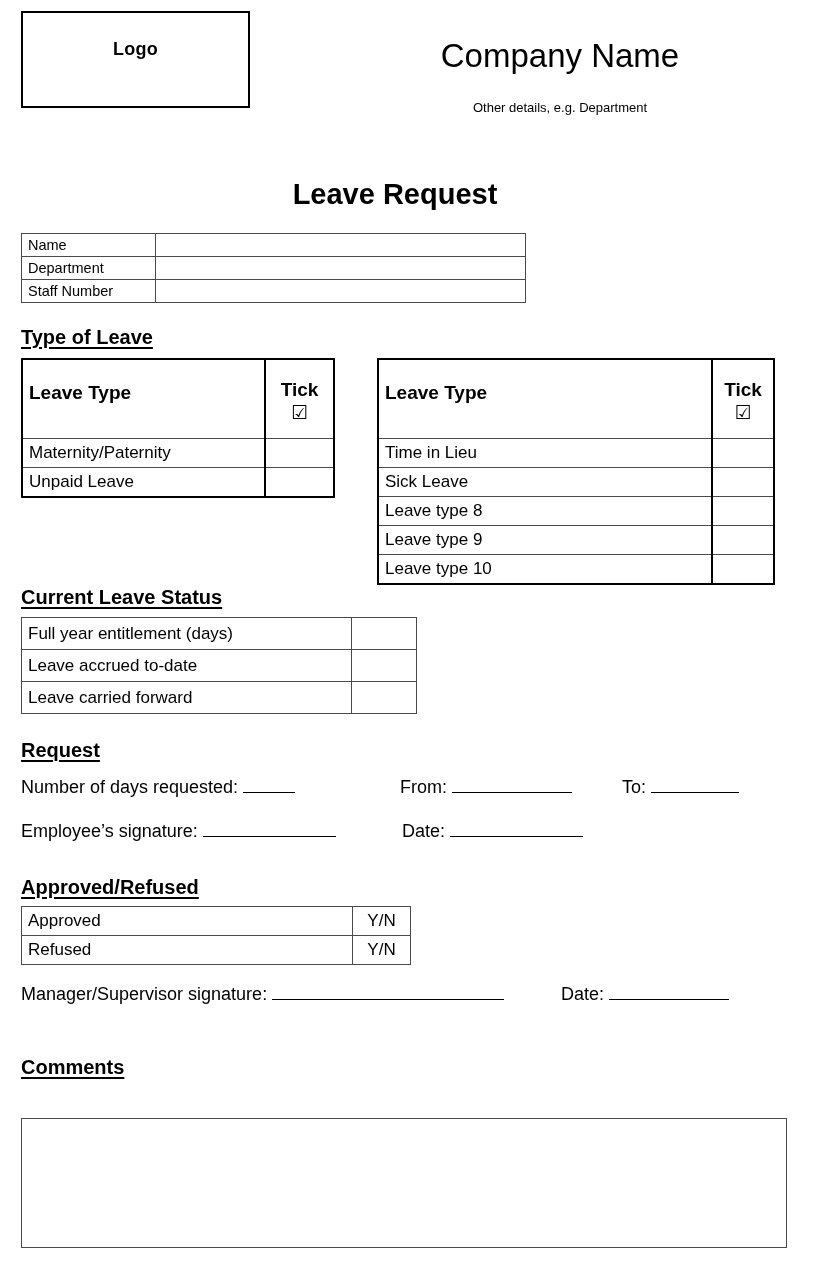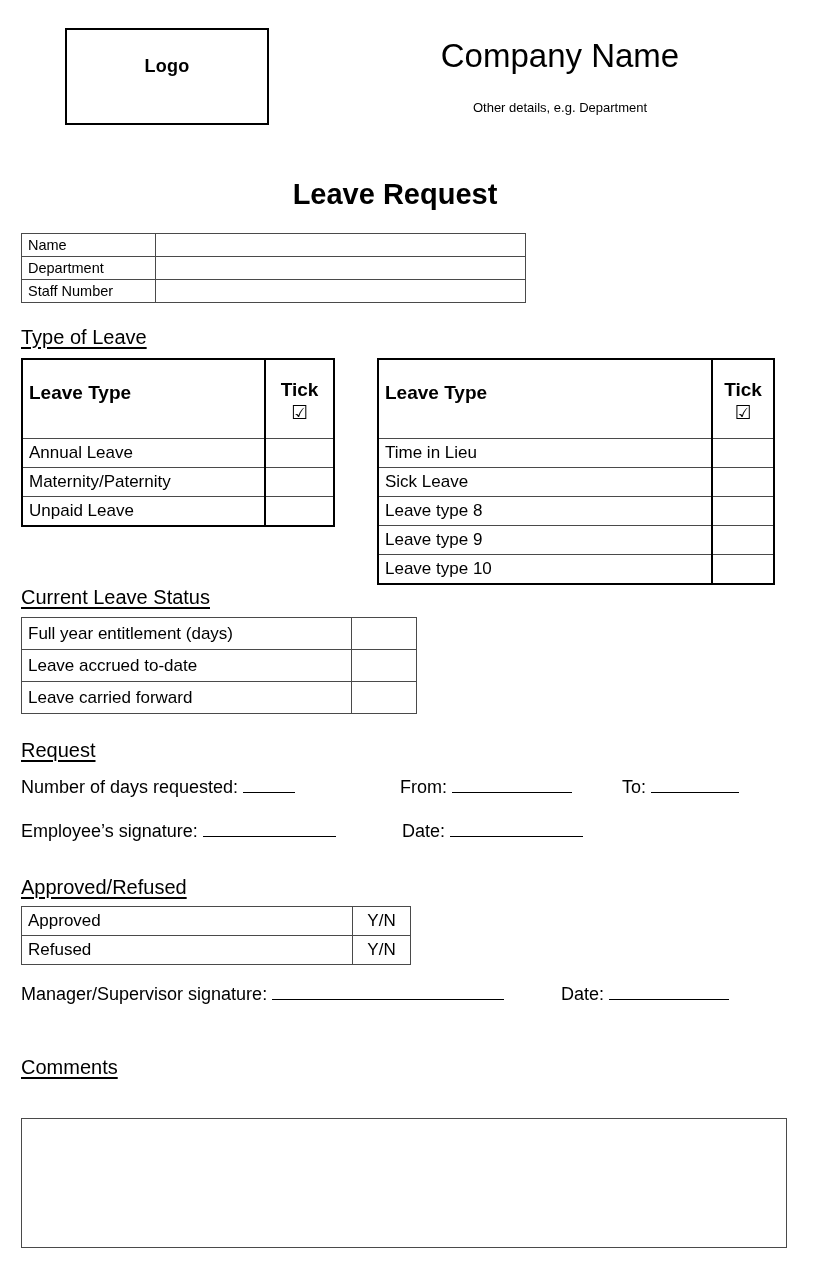--- a/index.html
+++ b/index.html
@@ -19,26 +19,25 @@
     position: absolute;
     left: 0; top: 0;
     width: 833px;
     height: 1280px;
   }
 
   
   #logo-box {
     position: absolute;
     left: 21px;
-    top: 28px;
-    width: 204px;
+    top: 11px;
+    width: 229px;
     height: 97px;
     border: 2px solid #000;
     box-sizing: border-box;
-    margin-left: 44px;
   }
   #logo-label {
     position: absolute;
     left: 0;
     top: 26px;
     width: 100%;
     text-align: center;
     font-size: 18px;
     font-weight: bold;
     letter-spacing: 0.2px;
@@ -99,21 +98,21 @@
     height: 22px;
     font-size: 14.5px;
   }
   #identity-table td.label { width: 127px; }
   #identity-table td.value { width: 363px; }
 
   
   .section-heading {
     position: absolute;
     font-size: 20px;
-    font-weight: normal;
+    font-weight: bold;
     text-decoration: underline;
     text-underline-offset: 3px;
   }
   #heading-type-of-leave { left: 21px; top: 326px; }
   #heading-current-leave-status { left: 21px; top: 586px; }
   #heading-request { left: 21px; top: 739px; }
   #heading-approved-refused { left: 21px; top: 876px; }
   #heading-comments { left: 21px; top: 1056px; }
 
   
@@ -274,24 +273,20 @@
       <tr>
         <th class="hdr-type">Leave Type</th>
         <th class="hdr-tick">
           <span>Tick</span>
           <span class="tick-glyph">☑</span>
         </th>
       </tr>
     </thead>
     <tbody>
       <tr>
-        <td>Annual Leave</td>
-        <td class="tickcell"></td>
-      </tr>
-      <tr>
         <td>Maternity/Paternity</td>
         <td class="tickcell"></td>
       </tr>
       <tr>
         <td>Unpaid Leave</td>
         <td class="tickcell"></td>
       </tr>
     </tbody>
   </table>
 

